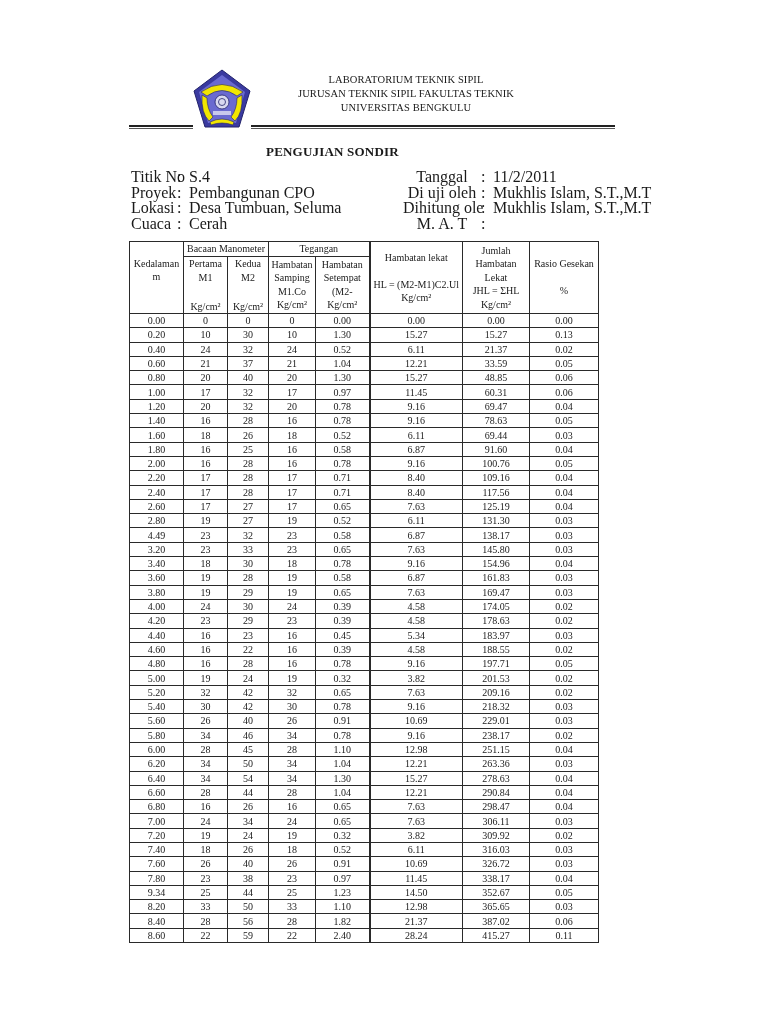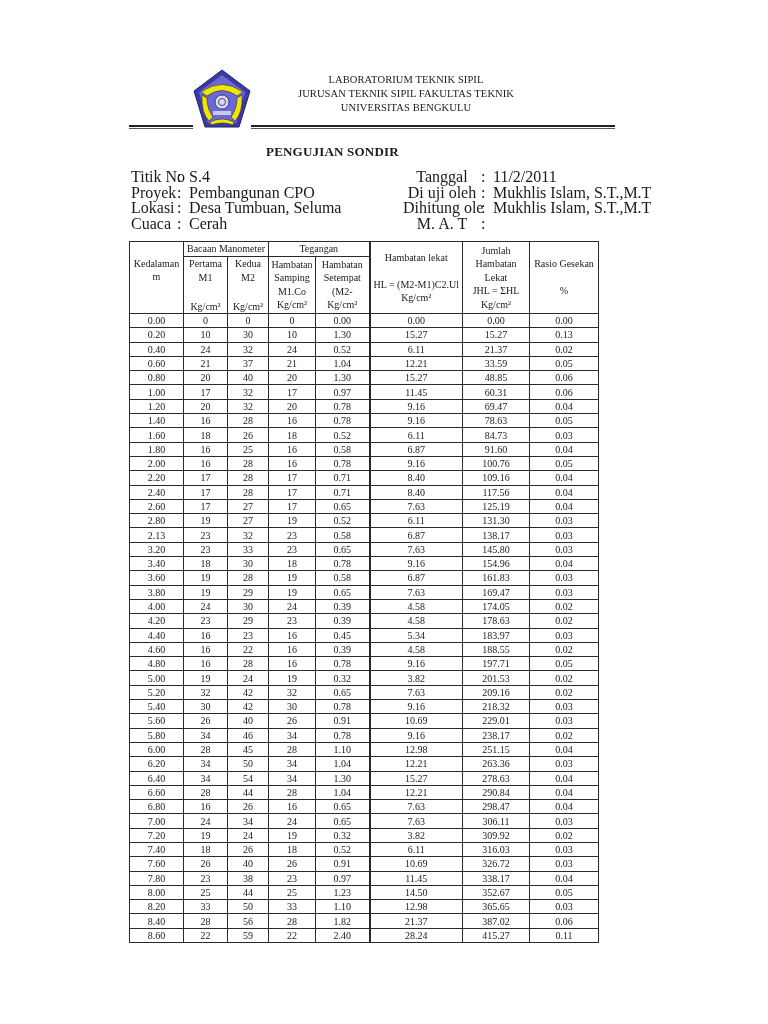--- a/index.html
+++ b/index.html
@@ -281,21 +281,21 @@
           <td>78.63</td>
           <td>0.05</td>
         </tr>
         <tr>
           <td>1.60</td>
           <td>18</td>
           <td>26</td>
           <td>18</td>
           <td>0.52</td>
           <td class="thick-l">6.11</td>
-          <td>84.73</td>
+          <td>69.44</td>
           <td>0.03</td>
         </tr>
         <tr>
           <td>1.80</td>
           <td>16</td>
           <td>25</td>
           <td>16</td>
           <td>0.58</td>
           <td class="thick-l">6.87</td>
           <td>91.60</td>
@@ -345,21 +345,21 @@
           <td>2.80</td>
           <td>19</td>
           <td>27</td>
           <td>19</td>
           <td>0.52</td>
           <td class="thick-l">6.11</td>
           <td>131.30</td>
           <td>0.03</td>
         </tr>
         <tr>
-          <td>2.13</td>
+          <td>4.49</td>
           <td>23</td>
           <td>32</td>
           <td>23</td>
           <td>0.58</td>
           <td class="thick-l">6.87</td>
           <td>138.17</td>
           <td>0.03</td>
         </tr>
         <tr>
           <td>3.20</td>
@@ -595,21 +595,21 @@
           <td>7.80</td>
           <td>23</td>
           <td>38</td>
           <td>23</td>
           <td>0.97</td>
           <td class="thick-l">11.45</td>
           <td>338.17</td>
           <td>0.04</td>
         </tr>
         <tr>
-          <td>8.00</td>
+          <td>9.34</td>
           <td>25</td>
           <td>44</td>
           <td>25</td>
           <td>1.23</td>
           <td class="thick-l">14.50</td>
           <td>352.67</td>
           <td>0.05</td>
         </tr>
         <tr>
           <td>8.20</td>

